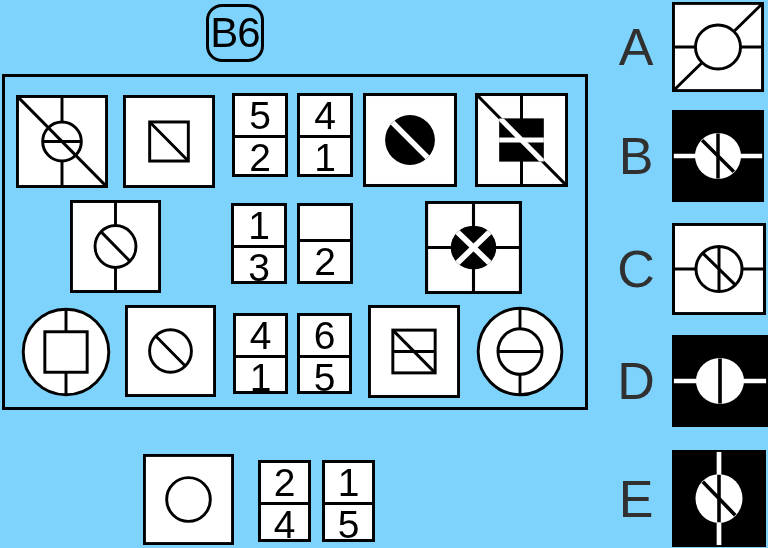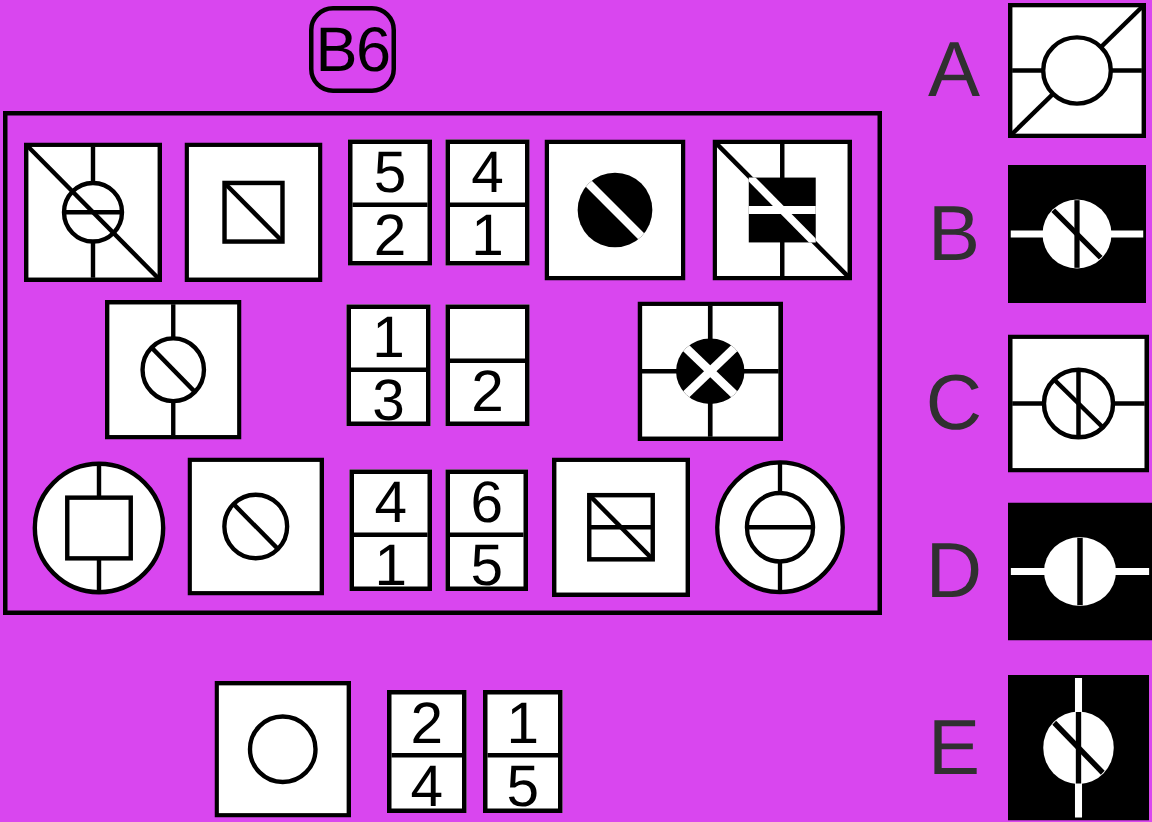--- a/index.html
+++ b/index.html
@@ -1,16 +1,16 @@
 <!DOCTYPE html>
 <html><head>
 <meta charset="utf-8">
 <style>
   html,body{margin:0;padding:0;background:#fff;}
-  .stage{position:relative;width:768px;height:548px;background:#d946ef;overflow:hidden;
+  .stage{position:relative;width:768px;height:548px;background:#7dd3fc;overflow:hidden;
          font-family:"Liberation Sans",sans-serif;color:#000;}
   .badge{position:absolute;left:206px;top:4px;width:58px;height:58px;border:3px solid #000;
          border-radius:16px;box-sizing:border-box;display:flex;align-items:center;justify-content:center;
          font-size:42px;letter-spacing:-1px;}
   .board{position:absolute;left:2px;top:74px;width:586px;height:336px;border:3px solid #000;box-sizing:border-box;}
   .fig{position:absolute;}
   .fig svg,.optfig{display:block;}
   .domino{position:absolute;border:3px solid #000;box-sizing:border-box;display:flex;flex-direction:column;background:#fff;}
   .domino .half{flex:1;display:flex;align-items:center;justify-content:center;font-size:39px;line-height:1;}
   .domino .half + .half{border-top:3px solid #000;}

